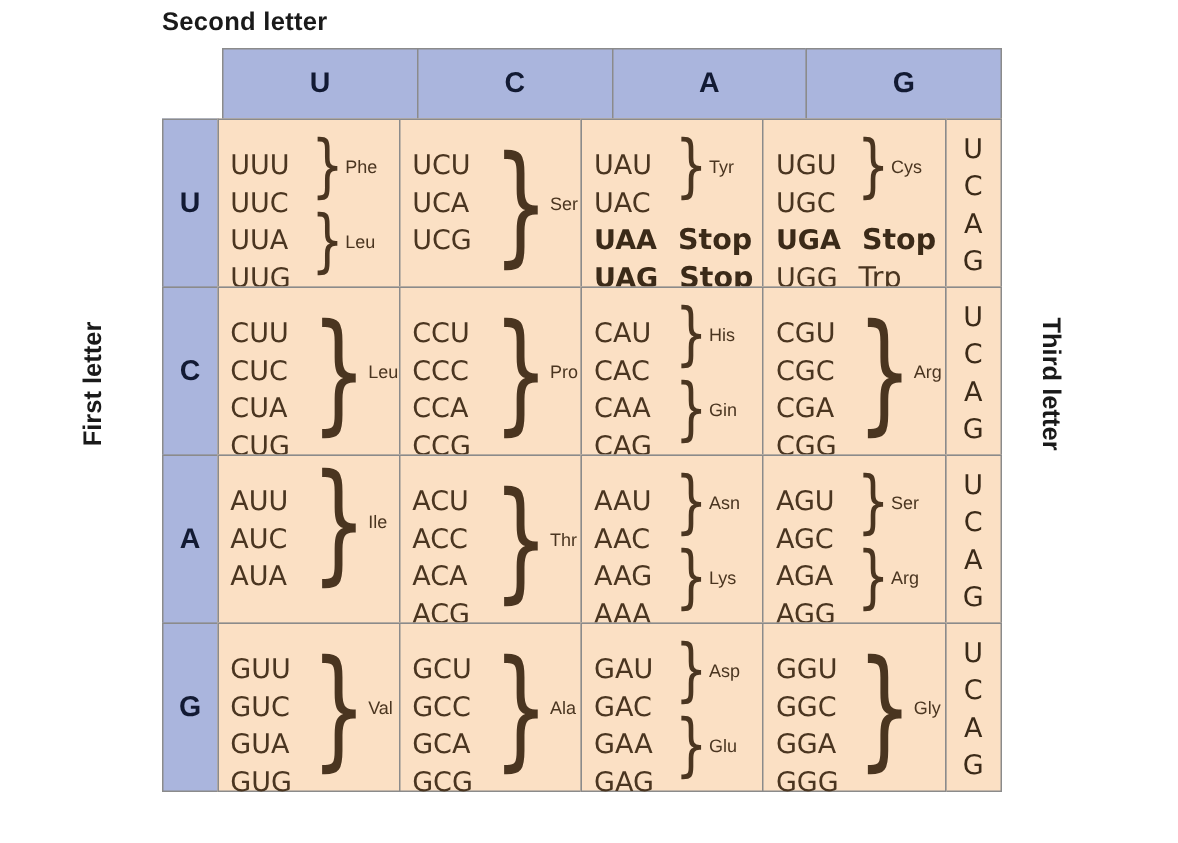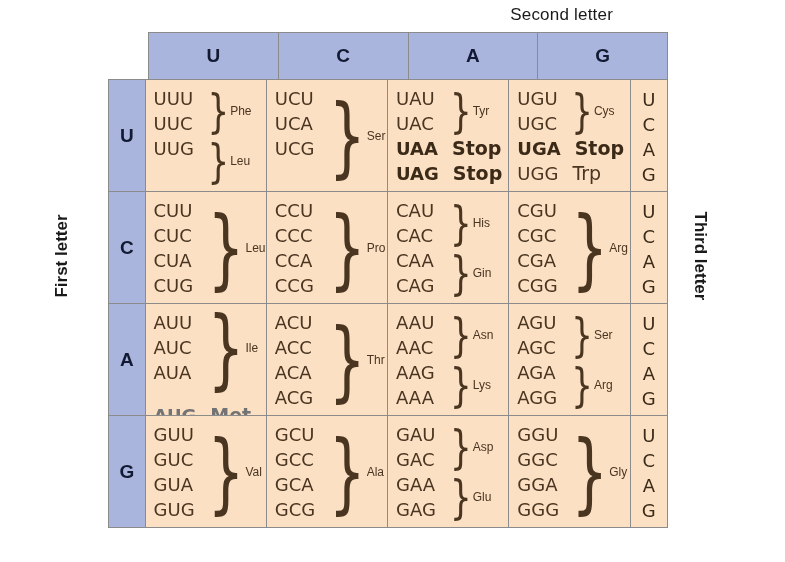--- a/index.html
+++ b/index.html
@@ -11,26 +11,26 @@
     width: 785px;
     height: 562px;
     position: relative;
     font-family: "Liberation Sans", sans-serif;
     overflow: hidden;
   }
 
   
   #second-letter-title {
     position: absolute;
-    left: 93px;
+    left: 108px;
     top: 5px;
     width: 520px;
-    text-align: right;
+    text-align: left;
     font-size: 17px;
-    font-weight: normal;
+    font-weight: bold;
     color: #1a1a1a;
     letter-spacing: .2px;
   }
 
   #first-letter-title {
     position: absolute;
     left: 62px;
     top: 246px;
     width: 160px;
     text-align: center;
@@ -119,21 +119,21 @@
     color: #121a33;
   }
 
   .cell {
     width: 130px;
     background: #fbe0c4;
     border: 1px solid #8b8b8b;
     box-sizing: border-box;
     margin-left: -1px;
     position: relative;
-    padding: 6px 0 0 8px;
+    padding: 18px 0 0 8px;
   }
 
   .thirdcol {
     width: 41px;
     background: #fbe0c4;
     border: 1px solid #8b8b8b;
     box-sizing: border-box;
     margin-left: -1px;
     display: flex;
     flex-direction: column;
@@ -207,20 +207,21 @@
       <div class="hdr-cell">C</div>
       <div class="hdr-cell">A</div>
       <div class="hdr-cell">G</div>
     </div>
   <div class="body-grid" id="body-grid">
       <div class="trow">
         <div class="rowlab">U</div>
         <div class="cell">
           <div class="codon-line">UUU</div>
           <div class="codon-line">UUC</div>
+          <div class="codon-line">UUA</div>
           <div class="codon-line">UUG</div>
           <div class="group" style="left: 62px; top: 6px; height: 50px;">
             <span class="brace">}</span>
             <span class="aa">Phe</span>
           </div>
           <div class="group" style="left: 62px; top: 56px; height: 50px;">
             <span class="brace">}</span>
             <span class="aa">Leu</span>
           </div>
         </div>

